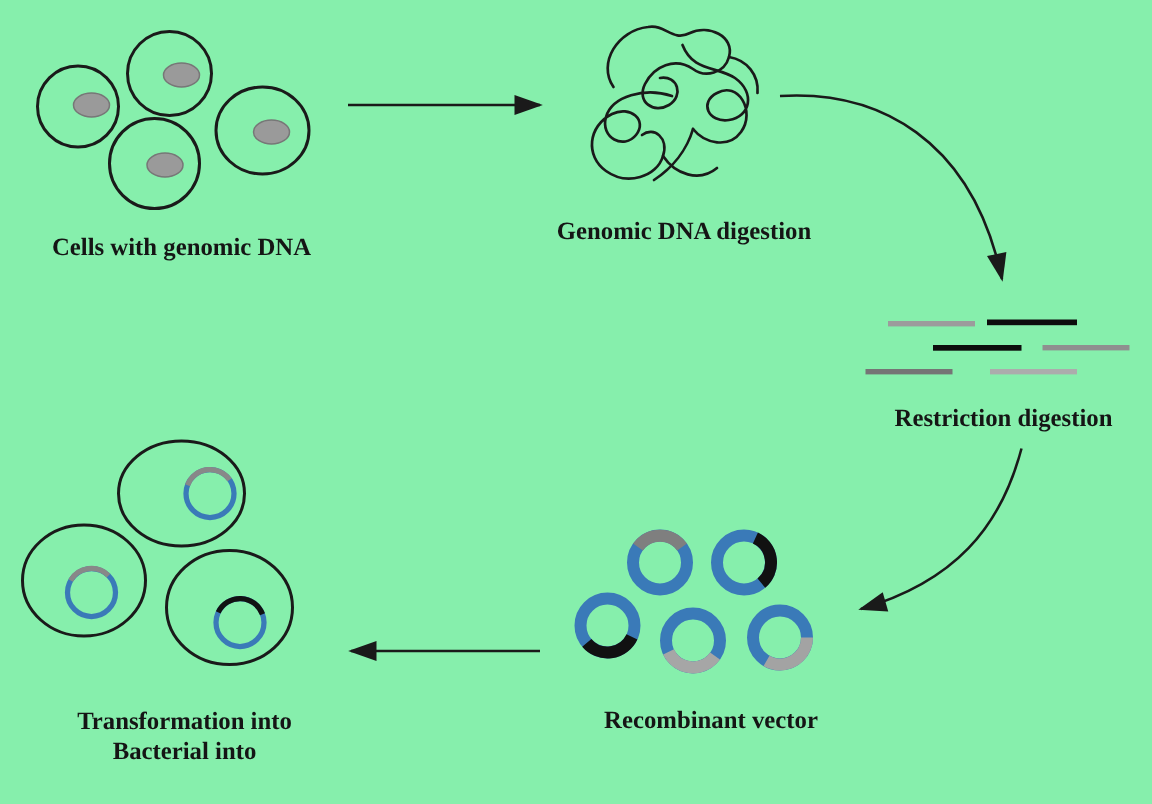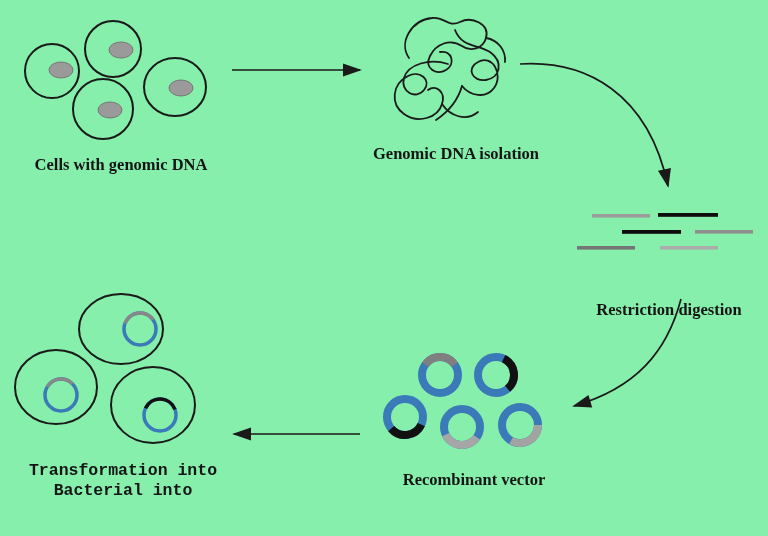--- a/index.html
+++ b/index.html
@@ -101,26 +101,26 @@
     </g>
     <g fill="none" stroke-width="3.5">
       <path d="M125 323.5 A 16 16 0 0 1 153.1 319.8" stroke="#888888"></path>
       <path d="M47.1 387 A 16 16 0 0 1 72.3 383.7" stroke="#888888"></path>
       <path d="M145.5 408.2 A 16 16 0 0 1 175 409.5" stroke="#111111"></path>
     </g>
   </svg>
 
   <div class="lbl" style="left:121px;top:155px;">Cells with genomic DNA</div>
 
-  <div class="lbl" style="left:456px;top:144px;">Genomic DNA isolation</div>
+  <div class="lbl" style="left:456px;top:144px;">Genomic DNA digestion</div>
 
-  <div class="lbl" style="left:669px;top:269px;margin-top:31px;">Restriction digestion</div>
+  <div class="lbl" style="left:669px;top:269px;">Restriction digestion</div>
 
   <div class="lbl" style="left:474px;top:470px;">
     <div>Recombinant vector</div>
   </div>
 
-  <div class="lbl" style="left:123px;top:461px;font-family:Liberation Mono, monospace;">
+  <div class="lbl" style="left:123px;top:471px;">
     <div>Transformation into</div>
     <div>Bacterial into</div>
   </div>
 
 </div>
 
 </body></html>

